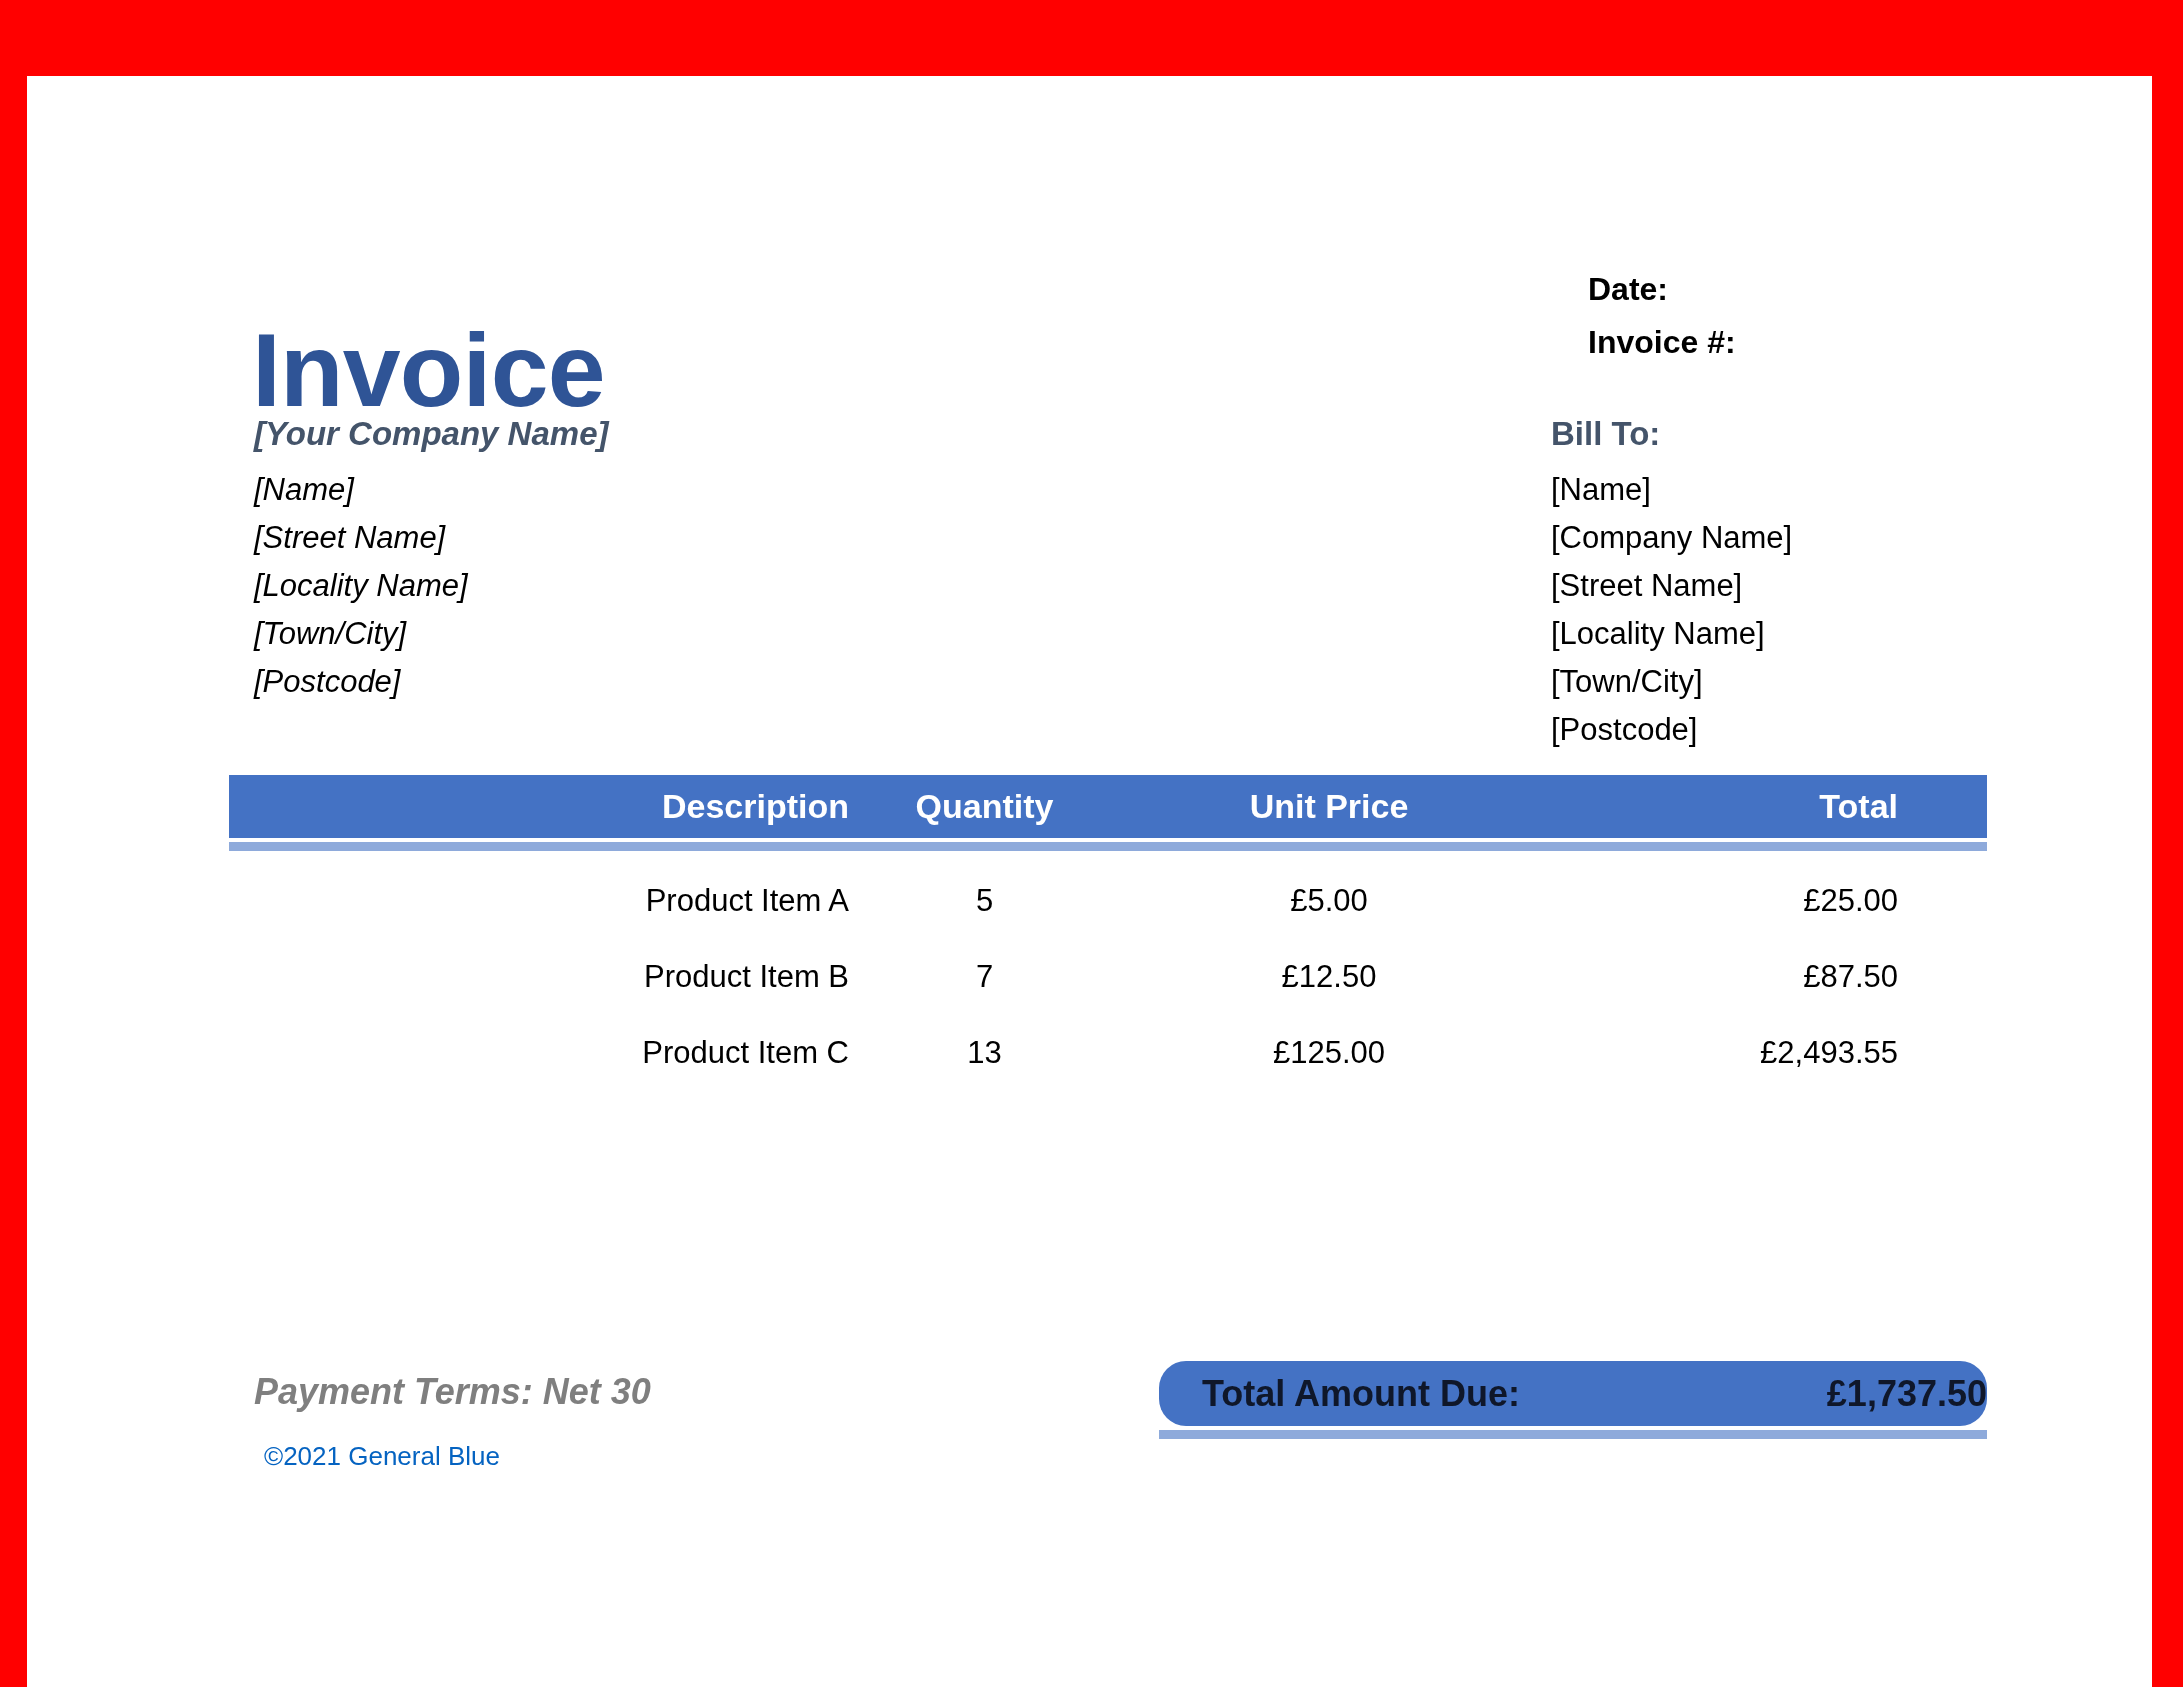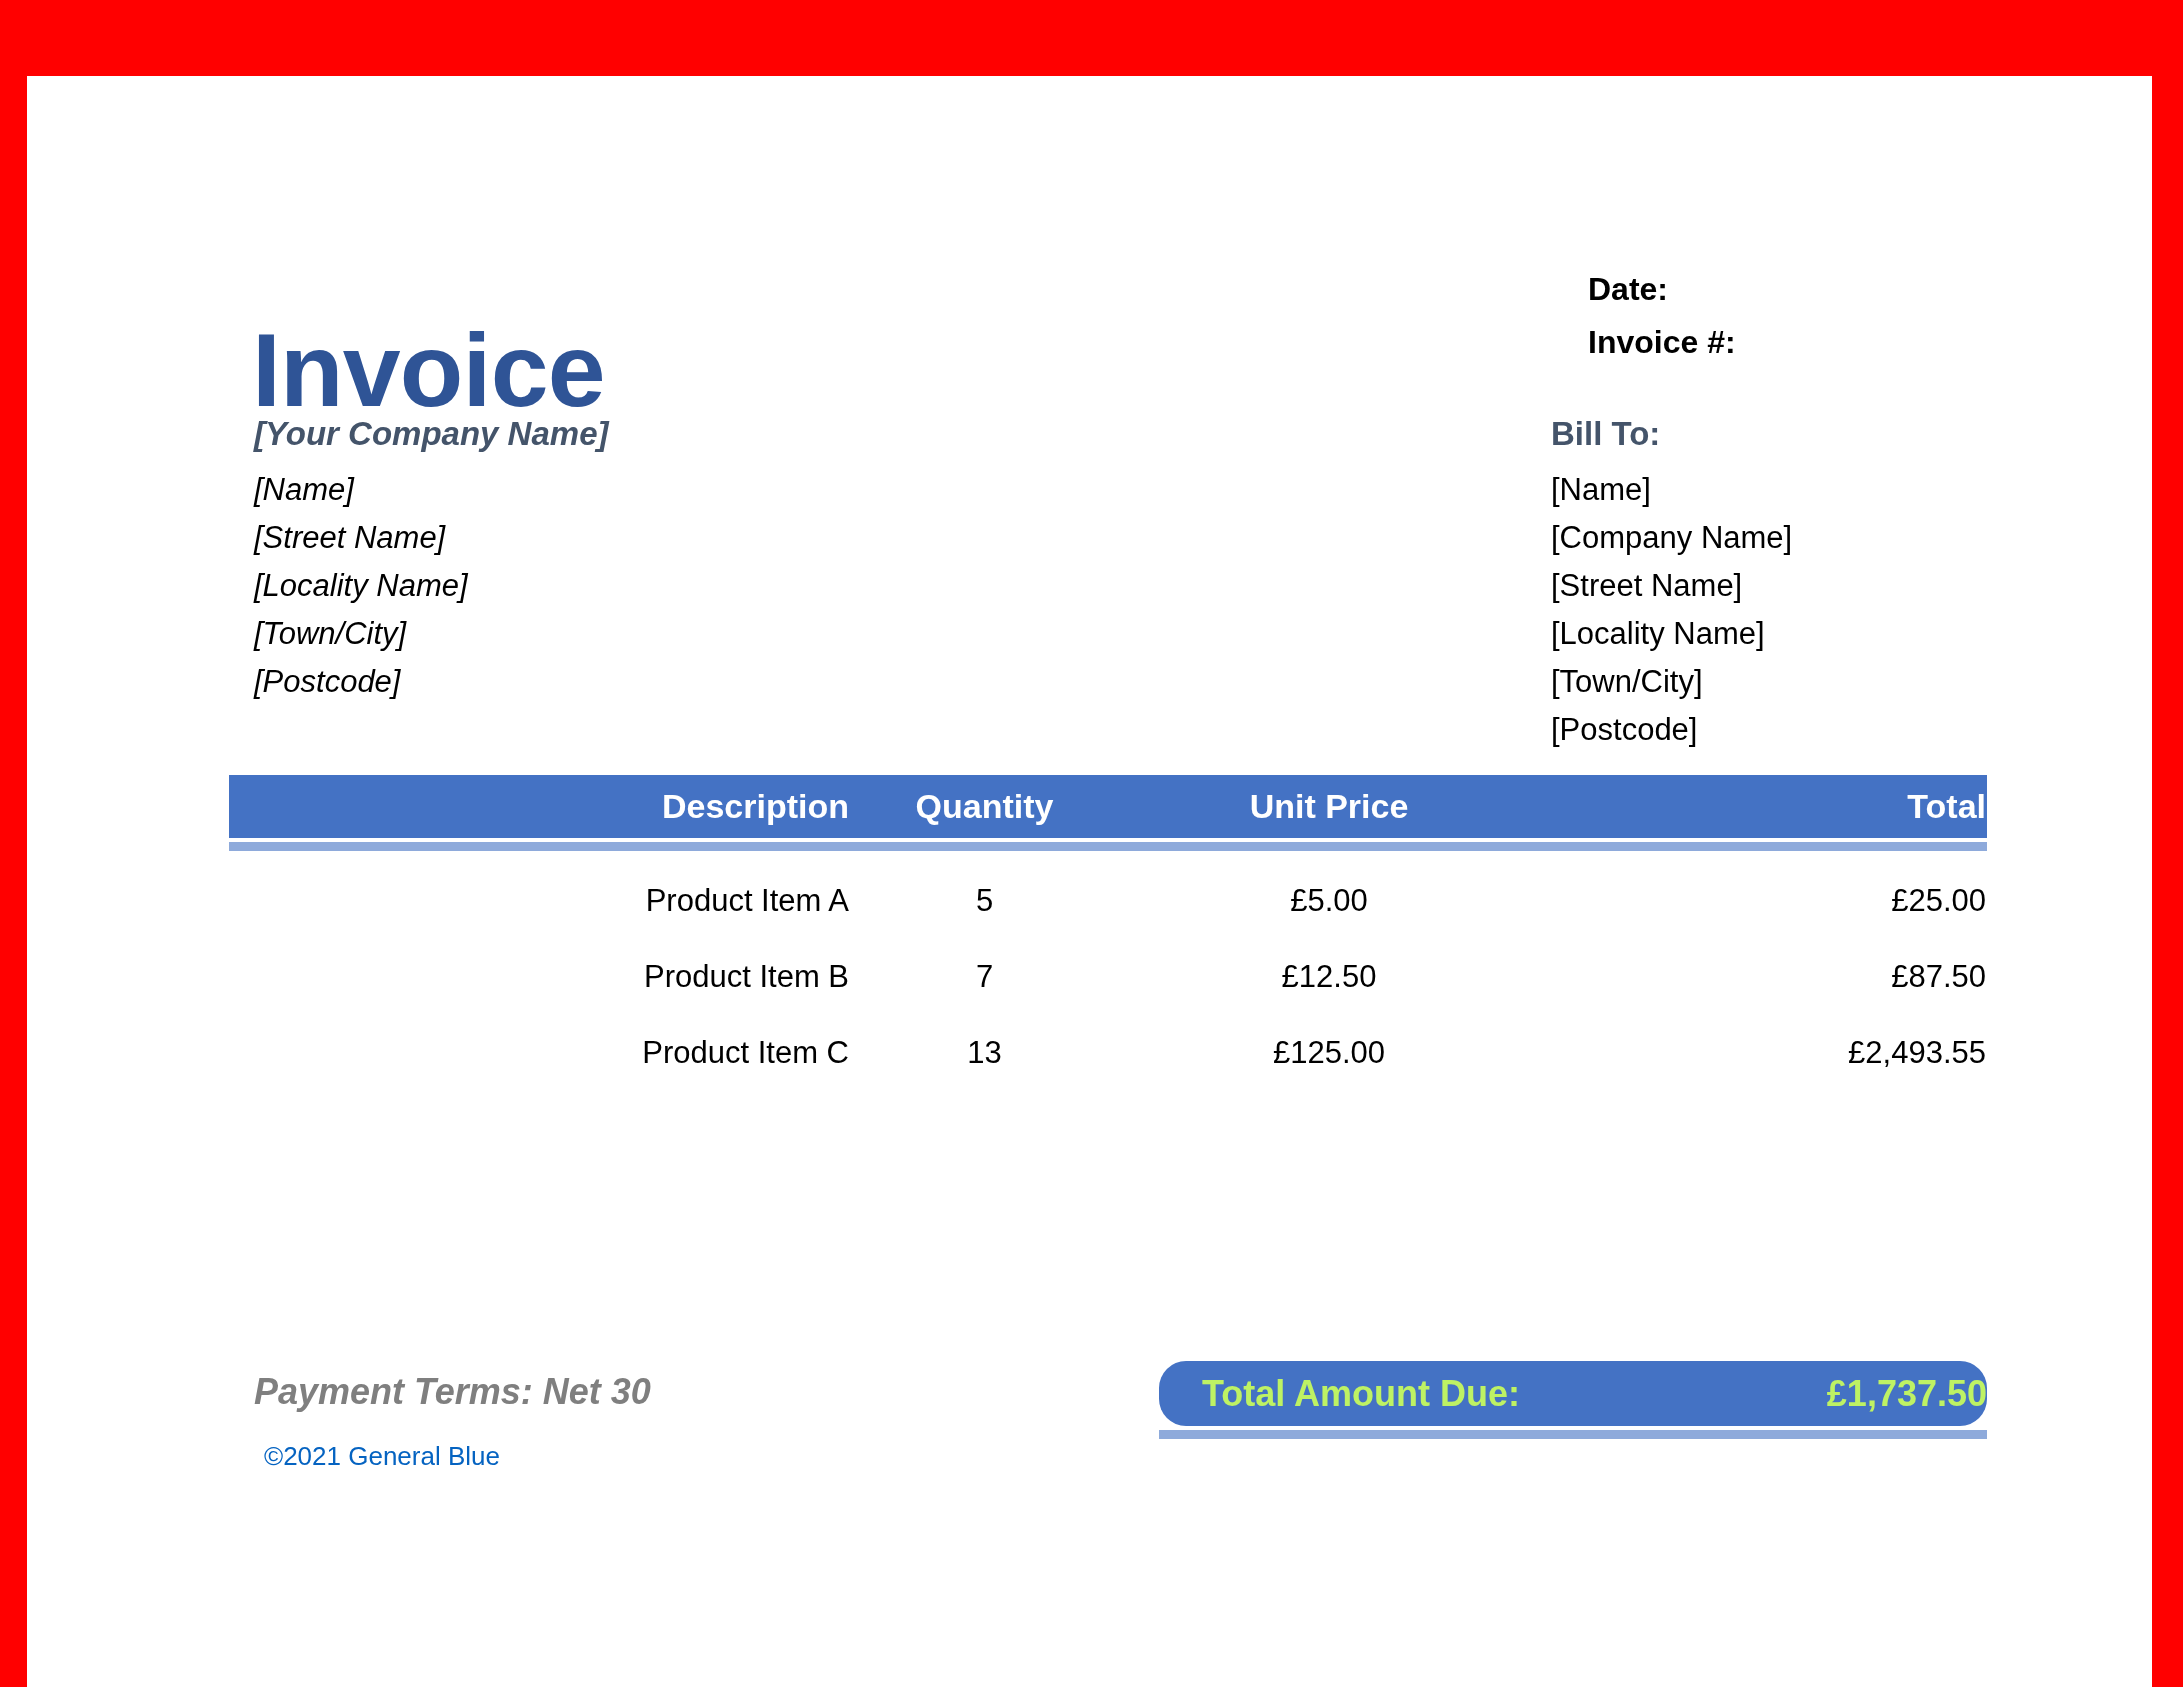--- a/index.html
+++ b/index.html
@@ -50,40 +50,40 @@
     background: var(--accent_light_blue, #8EAADB);
   }
   .trow {
     display: flex; align-items: center;
     height: 52px; font-size: 31px; color: #000; margin-top: 24px;
   }
   .items-table .trow:first-of-type { margin-top: 5px; }
   .col-desc  { width: 620px; padding-left: 25px; box-sizing: border-box; text-align: right; }
   .col-qty   { width: 271px; text-align: center; }
   .col-unit  { width: 418px; text-align: center; }
-  .col-total { width: 448px; box-sizing: border-box; text-align: right; }
+  .col-total { width: 448px; padding-right: 88px; box-sizing: border-box; text-align: right; }
 
   .payment-terms {
     position: absolute; left: 254px; top: 1371px;
     font-size: 36px; font-weight: bold; font-style: italic;
     color: var(--terms_gray, #7F7F7F);
   }
   .copyright {
     position: absolute; left: 264px; top: 1441px;
     font-size: 26px;
     color: var(--link_blue, #0563C1);
     cursor: pointer;
   }
 
   .total-bar-wrap { position: absolute; left: 1159px; top: 1361px; width: 828px; }
   .total-bar {
     display: flex; align-items: center; justify-content: space-between;
     height: 65px;
     background: var(--header_blue, #4472C4);
-    color: #bef264; font-weight: bold; font-size: 36px; border-radius: 27px;
+    color: #0f172a; font-weight: bold; font-size: 36px; border-radius: 27px;
   }
   .total-label { padding-left: 43px; }
   .total-value { }
 </style>
 </head>
 <body>
 
 <div class="edge edge-top"></div>
 <div class="edge edge-left"></div>
 <div class="edge edge-right"></div>

